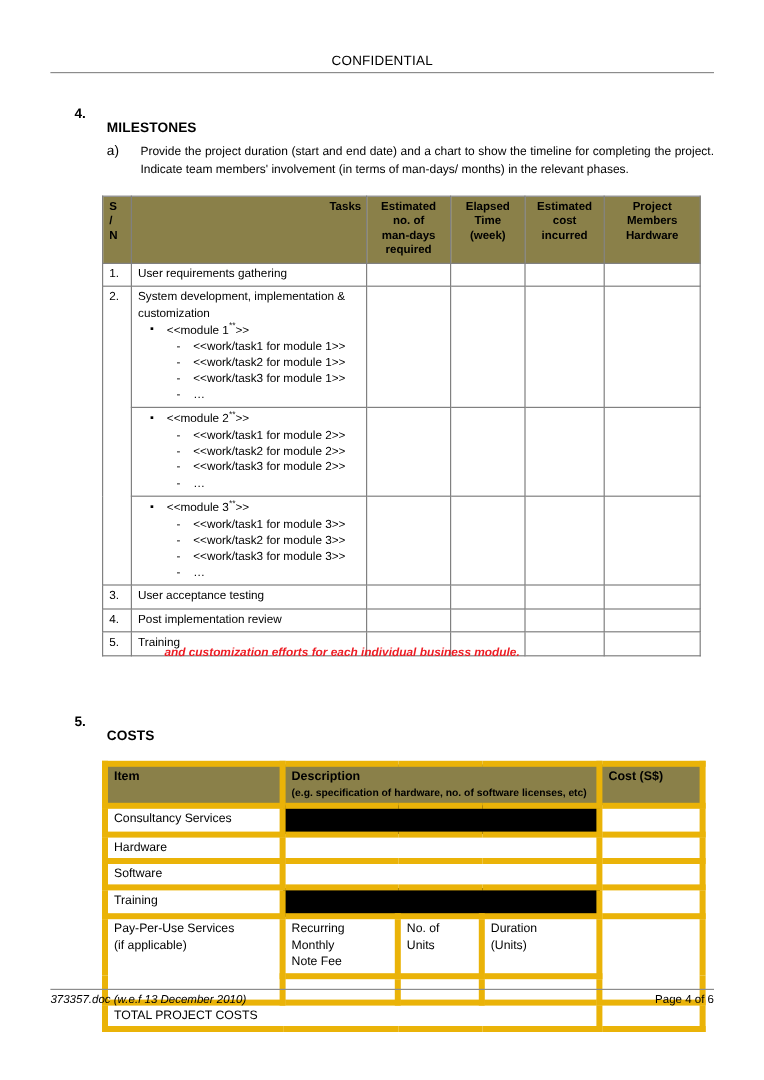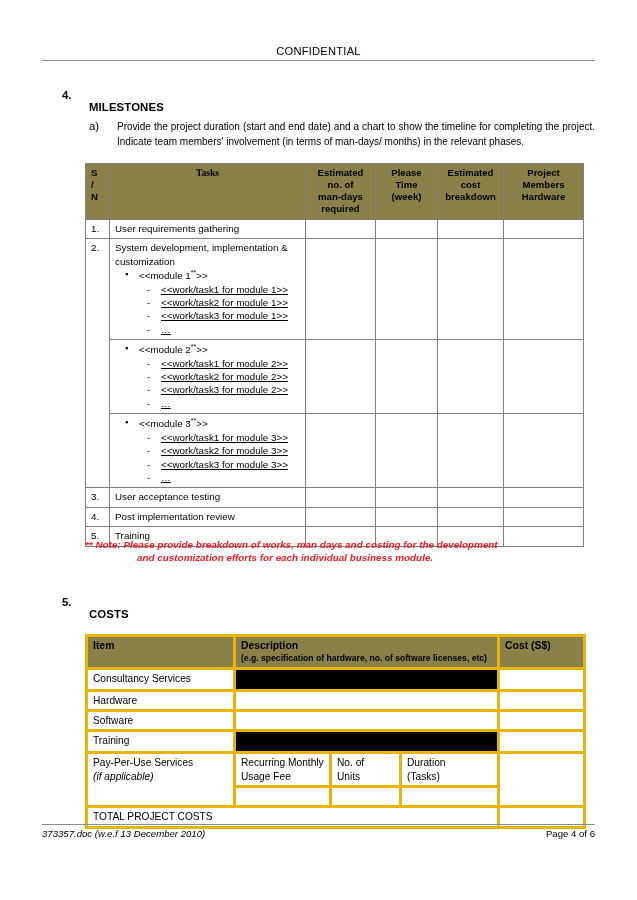--- a/index.html
+++ b/index.html
@@ -121,21 +121,21 @@
   }
   table.ms thead td {
     background: #8a8049;
     font-weight: bold;
     font-size: 9.6px;
     line-height: 12px;
     vertical-align: top;
     padding: 3px 4px 4px 4px;
   }
   table.ms thead td.c-sn { text-align: left; width: 22px; padding-left: 5px;}
-  table.ms thead td.c-task { text-align: center; font-family: Liberation Serif, serif; }
+  table.ms thead td.c-task { text-align: right; }
   table.ms thead td.c-ctr { text-align: center; }
 
   table.ms tbody td {
     font-size: 9.8px;
     line-height: 13.4px;
     padding: 2px 4px 3px 5px;
   }
   td.sn-cell { text-align: left; width: 22px; }
   td.blank-cell { }
 
@@ -158,21 +158,20 @@
     font-size: 9px;
   }
   ul.sub-list {
     list-style: none;
     margin: 0;
     padding: 0;
   }
   ul.sub-list > li.sub-item {
     position: relative;
     padding-left: 22px;
-    text-decoration: underline;
   }
   ul.sub-list > li.sub-item::before {
     content: "-";
     position: absolute;
     left: 8px;
     top: 0;
   }
   sup.star {
     font-size: 7px;
     vertical-align: super;
@@ -200,21 +199,21 @@
   .cost-wrap {
     position: absolute;
     left: 85px;
     top: 634px;
     width: 498px;
   }
   table.cost {
     width: 498px;
   }
   table.cost td {
-    border: 3px solid #eab308;
+    border: 5px solid #eab308;
     padding: 2px 4px 2px 5px;
     font-size: 10.2px;
     line-height: 13.4px;
     vertical-align: top;
   }
   table.cost td.hdr {
     background: #8a8049;
     font-weight: bold;
   }
   table.cost td.hdr .hdr-main { font-size: 10.4px; font-weight: bold; }
@@ -223,21 +222,21 @@
     font-size: 8.6px;
     font-weight: bold;
     line-height: 11.2px;
     margin-top: 1px;
   }
   td.redacted {
     background: #000000;
     padding: 0;
   }
   td.redacted .rbar { display: block; height: 15px; }
-  .ital { font-style: italic; display: block; }
+  .ital { display: block; }
   td.sub-hdr {
     font-size: 8.8px;
     font-weight: bold;
     line-height: 11.4px;
     padding: 3px 4px;
   }
   td.total-cell {
     text-align: right;
     font-weight: bold;
     font-size: 10.6px;
@@ -304,28 +303,28 @@
             <div>N</div>
           </td>
           <td class="c-task">Tasks</td>
           <td class="c-ctr">
             <div>Estimated</div>
             <div>no. of</div>
             <div>man-days</div>
             <div>required</div>
           </td>
           <td class="c-ctr">
-            <div>Please</div>
+            <div>Elapsed</div>
             <div>Time</div>
             <div>(week)</div>
           </td>
           <td class="c-ctr">
             <div>Estimated</div>
             <div>cost</div>
-            <div>breakdown</div>
+            <div>incurred</div>
           </td>
           <td class="c-ctr">
             <div>Project</div>
             <div>Members</div>
             <div>Hardware</div>
           </td>
         </tr>
       </thead>
       <tbody>
 
@@ -425,21 +424,20 @@
           <td class="blank-cell"></td>
           <td class="blank-cell"></td>
           <td class="blank-cell"></td>
         </tr>
 
       </tbody>
     </table>
   </div>
 
   <div class="note">
-    <span>** Note: Please provide breakdown of works, man days and costing for the development</span>
     <span class="note-line2">and customization efforts for each individual business module.</span>
   </div>
 
   <div class="section" style="position:absolute; left:0; top:595px; width:637px;">
     <div class="sec-head">
       <span class="sec-num">5.</span>
       <span class="sec-title">COSTS</span>
     </div>
   </div>
 
@@ -495,29 +493,29 @@
           <td></td>
         </tr>
 
         <tr>
           <td rowspan="2">
             <span>Pay-Per-Use Services</span>
             <span class="ital">(if applicable)</span>
           </td>
           <td class="sub-hdr">
             <div>Recurring Monthly</div>
-            <div>Usage Fee</div>
+            <div>Note Fee</div>
           </td>
           <td class="sub-hdr">
             <div>No. of</div>
             <div>Units</div>
           </td>
           <td class="sub-hdr">
             <div>Duration</div>
-            <div>(Tasks)</div>
+            <div>(Units)</div>
           </td>
           <td rowspan="2"></td>
         </tr>
 
         <tr>
           <td style="height:13px"></td>
           <td></td>
           <td></td>
         </tr>
 

